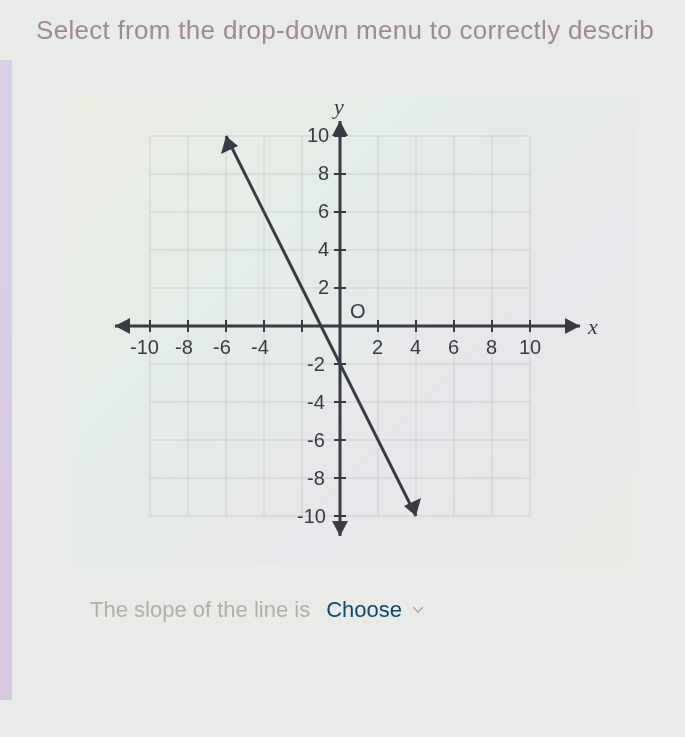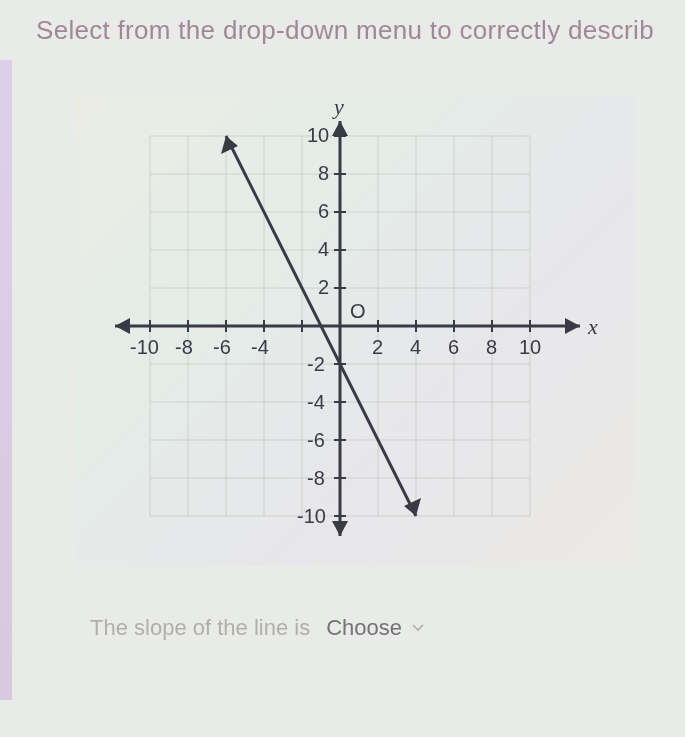--- a/index.html
+++ b/index.html
@@ -42,37 +42,37 @@
     svg { display: block; }
     .grid-line { stroke: rgba(140,140,130,0.25); stroke-width: 1; }
     .axis-line { stroke: #3a3a45; stroke-width: 3; }
     .axis-arrow { fill: #3a3a45; }
     .tick-line { stroke: #3a3a45; stroke-width: 2; }
     .tick-label { fill: #3a3a45; font-size: 20px; font-family: Arial; }
     .axis-label { fill: #3a3a45; font-size: 22px; font-style: italic; font-family: 'Times New Roman', serif; }
     .data-line { stroke: #3a3a45; stroke-width: 3; }
     .data-arrow { fill: #3a3a45; }
     .answer-row {
-      margin-top: 45px;
+      margin-top: 27px;
       margin-left: 75px;
       display: flex;
       align-items: center;
       gap: 8px;
     }
     .answer-text {
       font-size: 22px;
       color: #b0b0a8;
     }
     .dropdown {
       display: inline-flex;
       align-items: center;
       gap: 10px;
       padding: 4px 8px;
       border-radius: 4px;
-      color: #737373;
+      color: #0c4a6e;
       font-size: 22px;
       cursor: pointer;
     }
     .chevron {
       width: 12px;
       height: 8px;
     }
   </style>
 </head>
 <body>

